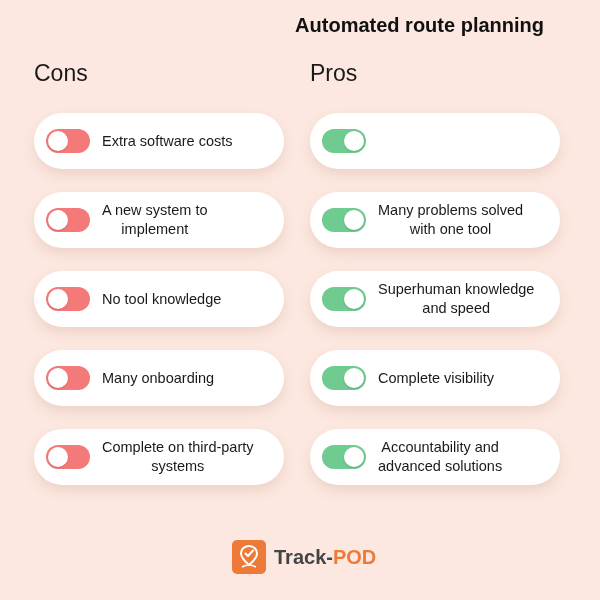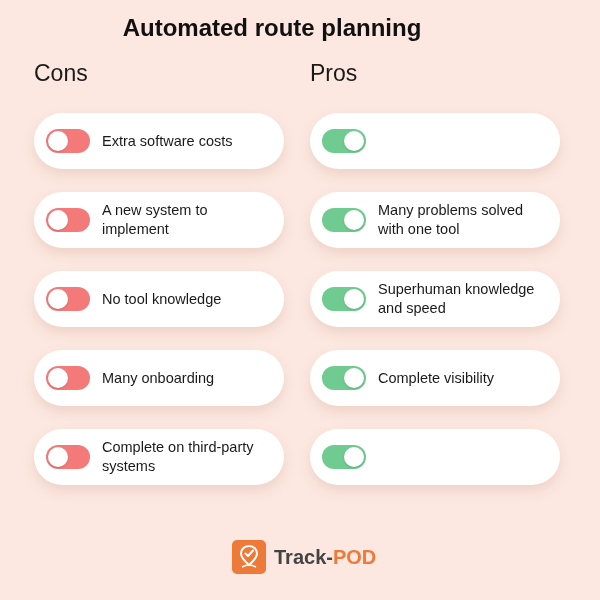--- a/index.html
+++ b/index.html
@@ -5,21 +5,21 @@
     * { box-sizing: border-box; margin: 0; padding: 0; }
     html, body { width: 600px; height: 600px; overflow: hidden; }
     body {
       background: #fce8e0;
       font-family: "Liberation Sans", "DejaVu Sans", sans-serif;
       color: #1a1a1a;
       position: relative;
     }
     .title {
       position: absolute; top: 14px; left: 0; width: 544px;
-      text-align: center; font-size: 24px; font-weight: bold; color: #111;
+      text-align: right; font-size: 20px; font-weight: bold; color: #111;
     }
     .col-head {
       position: absolute; top: 60px; font-size: 23px; color: #1a1a1a;
       width: 250px; 
     }
     .col-head.cons { left: 34px; }
     .col-head.pros { left: 310px; }
     .card {
       position: absolute; height: 56px; background: #fff; border-radius: 28px;
       box-shadow: 0 6px 12px rgba(200,150,130,0.25);
@@ -35,20 +35,21 @@
     .toggle.on { background: #6fcb8f; }
     .knob {
       position: absolute; top: 2px; width: 20px; height: 20px; border-radius: 50%;
       background: #fff; box-shadow: 0 1px 2px rgba(0,0,0,0.15);
     }
     .toggle.off .knob { left: 2px; }
     .toggle.on .knob { right: 2px; }
     .label {
       margin-left: 12px; font-size: 14.5px; line-height: 19px; color: #1a1a1a;
       white-space: pre-line;
+      text-align: center;
     }
     .brand {
       position: absolute; top: 540px; left: 232px; display: flex; align-items: center; text-align: right;
     }
     .logo {
       width: 34px; height: 34px; background: #ee7a3a; border-radius: 5px;
       display: flex; align-items: center; justify-content: center;
     }
     .brand-name { margin-left: 8px; font-size: 20px; font-weight: bold; }
     .brand-a { color: #444; }
@@ -116,20 +117,22 @@
 <div class="card pros" style="top:350px">
   <div class="toggle on">
       <div class="knob"></div>
     </div>
   <div class="label">Complete visibility</div>
 </div>
 <div class="card pros" style="top:429px">
   <div class="toggle on">
       <div class="knob"></div>
     </div>
+  <div class="label">Accountability and
+advanced solutions</div>
 </div>
 
 <div class="brand">
   <div class="logo">
     <svg width="24" height="26" viewBox="0 0 24 26">
       <path d="M12 2 C7 2 4 5.5 4 9.5 C4 14 12 21 12 21 C12 21 20 14 20 9.5 C20 5.5 17 2 12 2 Z" fill="none" stroke="#fff" stroke-width="2"></path>
       <path d="M8.5 9.5 L11 12 L16 6.5" fill="none" stroke="#fff" stroke-width="2" stroke-linecap="round" stroke-linejoin="round"></path>
       <path d="M5 23 Q12 19 19 23" fill="none" stroke="#fff" stroke-width="1.5"></path>
     </svg>
   </div>

